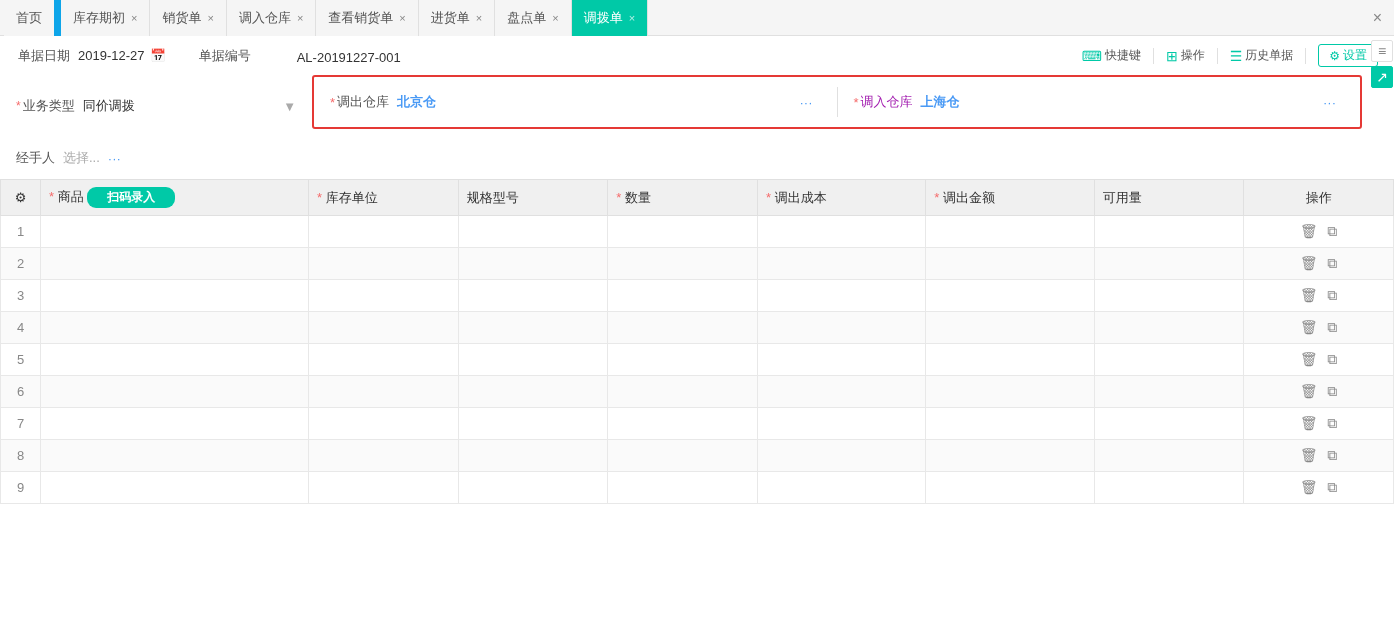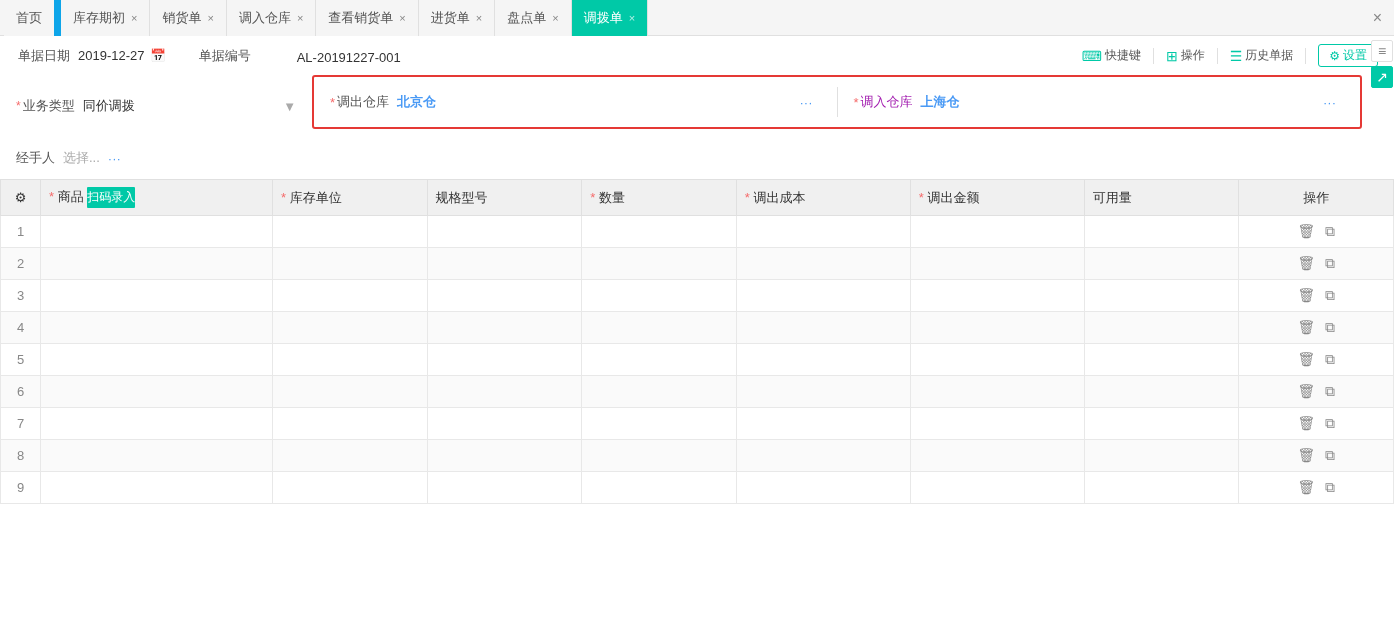--- a/index.html
+++ b/index.html
@@ -223,25 +223,26 @@
       white-space: nowrap;
     }
     tbody td.row-num {
       text-align: center;
       color: #888;
     }
     .scan-btn {
       background: #00c9a7;
       color: #fff;
       border: none;
-      border-radius: 1px;
-      padding: 2px 0;
+      border-radius: 9px;
+      padding: 2px 20px;
       font-size: 12px;
       cursor: pointer;
       white-space: nowrap;
+      font-weight: bold;
     }
     .th-settings {
       width: 36px;
       text-align: center;
     }
     .th-ops {
       text-align: center;
     }
     .action-icon {
       cursor: pointer;

